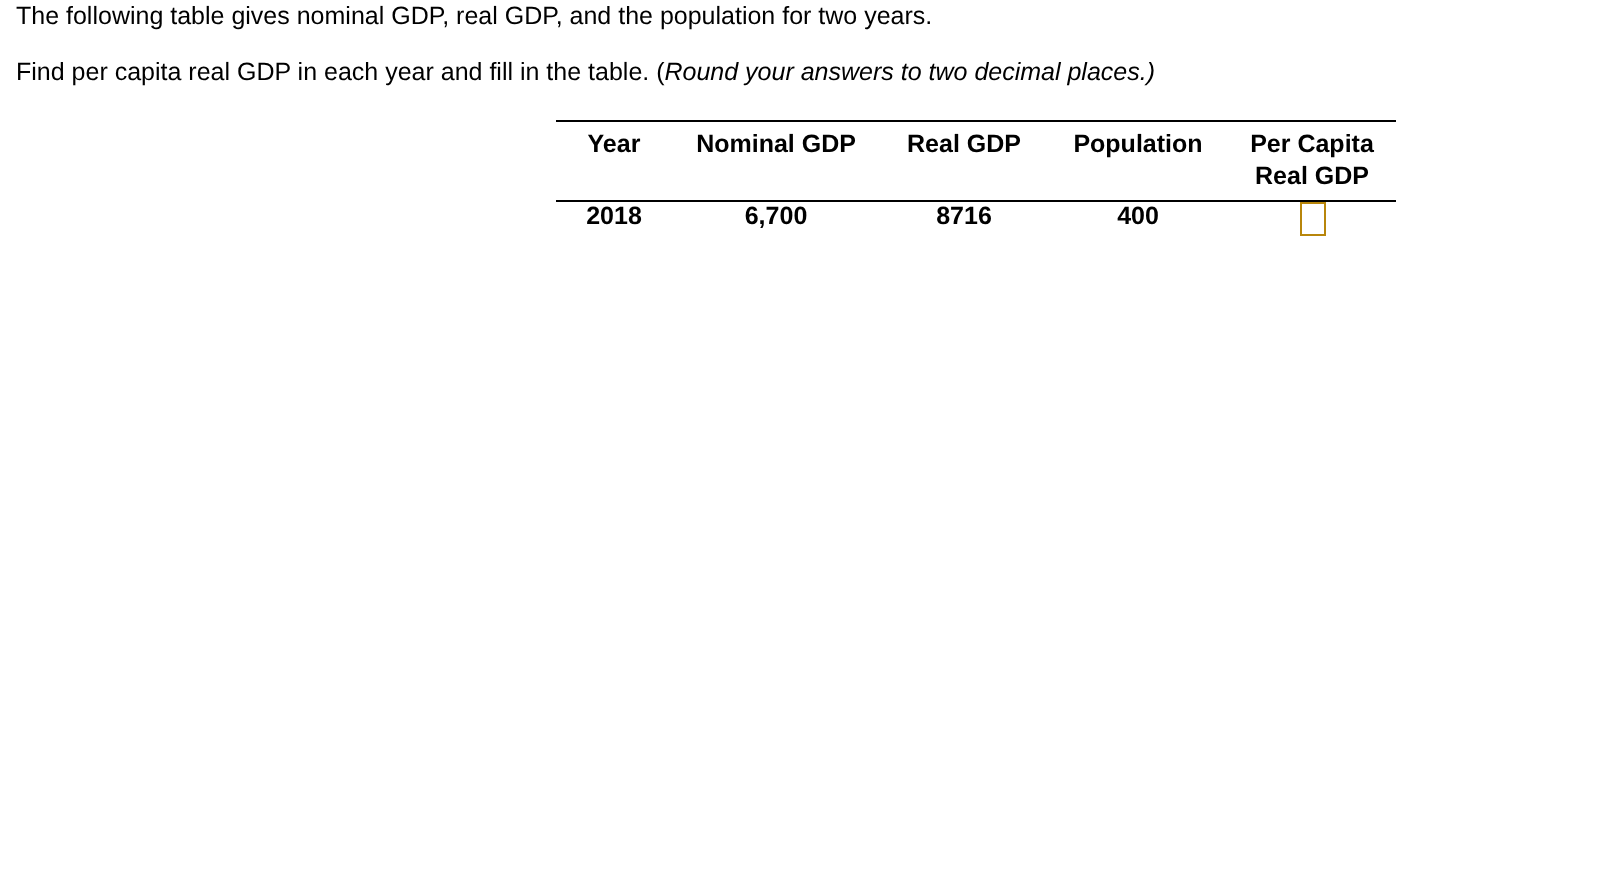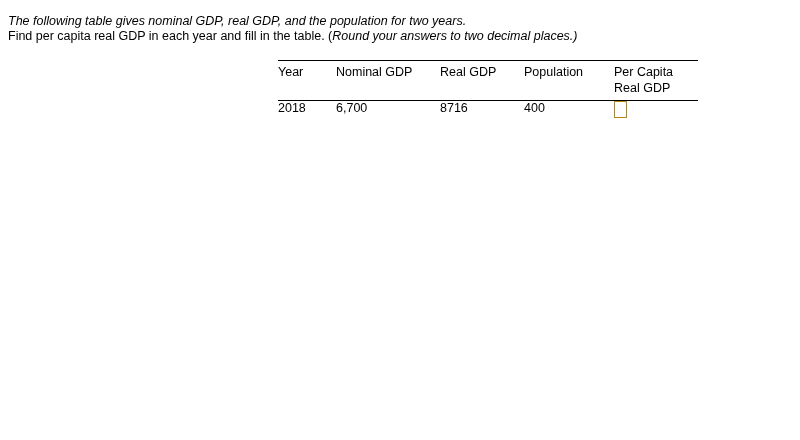--- a/index.html
+++ b/index.html
@@ -16,40 +16,40 @@
     font-size: 12.5px;
     overflow: hidden;
   }
   .prompt-line {
     position: absolute;
     left: 8px;
     white-space: nowrap;
     font-size: 12.5px;
     line-height: 15px;
   }
-  #prompt-1 { top: 14px; font-style: italic; }
+  #prompt-1 { top: 1px; }
   #prompt-2 { top: 29px; }
   .italic-note { font-style: italic; }
 
   .table-wrap {
     position: absolute;
     left: 278px;
     top: 60px;
     width: 420px;
   }
   table.gdp-table {
     border-collapse: collapse;
     width: 420px;
     font-size: 12.5px;
   }
   table.gdp-table th,
   table.gdp-table td {
     padding: 0;
-    font-weight: normal;
-    text-align: left;
+    font-weight: bold;
+    text-align: center;
     vertical-align: top;
   }
   thead tr.head-row th {
     border-top: 1.3px solid #000;
     border-bottom: none;
     padding-top: 4px;
     height: 16px;
   }
   thead tr.head-row2 th {
     border-bottom: 1.3px solid #000;

